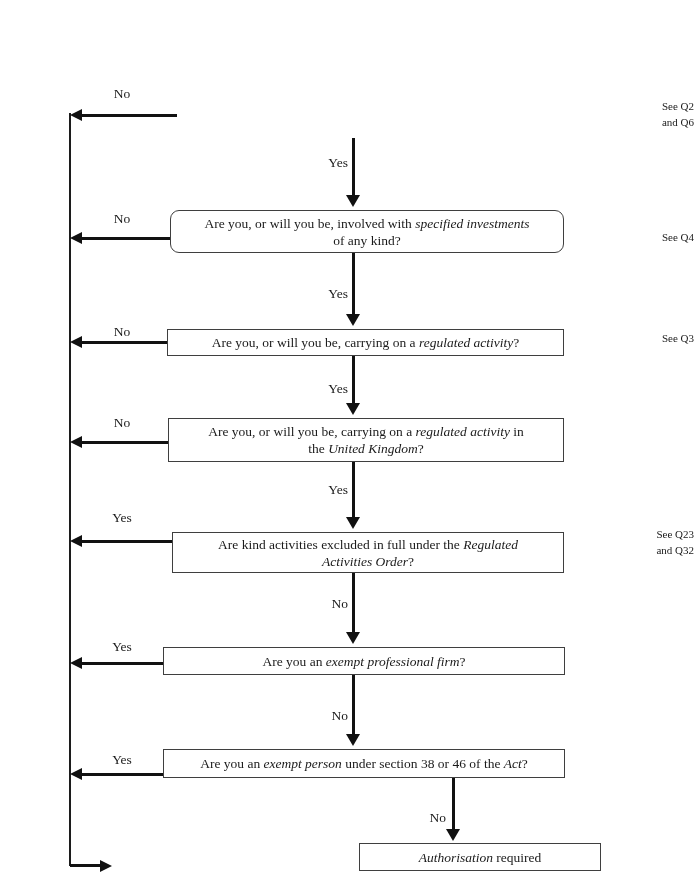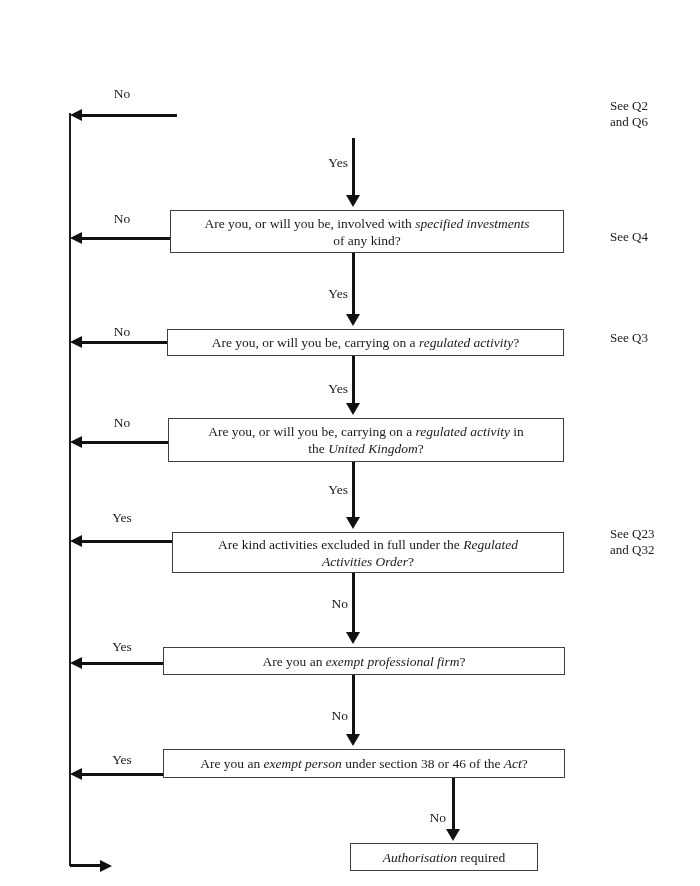--- a/index.html
+++ b/index.html
@@ -21,29 +21,29 @@
   .ah-left{position:absolute;width:0;height:0;border-top:6px solid transparent;
     border-bottom:6px solid transparent;border-right:12px solid #111111;}
   .ah-right{position:absolute;width:0;height:0;border-top:6px solid transparent;
     border-bottom:6px solid transparent;border-left:12px solid #111111;}
   .ah-down{position:absolute;width:0;height:0;border-left:7px solid transparent;
     border-right:7px solid transparent;border-top:12px solid #111111;}
   .side-label{position:absolute;left:100px;width:44px;text-align:center;
     font-size:13.5px;line-height:15px;}
   .down-label{position:absolute;left:298px;width:50px;text-align:right;
     font-size:13.5px;line-height:15px;}
-  .note{position:absolute;left:610px;width:84px;text-align:left;font-size:13px;
+  .note{position:absolute;left:610px;width:84px;text-align:right;font-size:11px;
     line-height:16px;white-space:pre-line;}
 </style>
 </head>
 <body>
 
 <div id="stage">
 
-  <div class="qbox" style="left:170px;top:210px;width:394px;height:43px;">
+  <div class="qbox" style="left:170px;top:210px;width:394px;height:43px;border-radius:9px;">
     <span class="qtext"><span>Are you, or will you be, involved with </span><i>specified investments</i><span>
 of any kind?</span></span>
   </div>
   <div class="qbox" style="left:167px;top:329px;width:397px;height:27px;">
     <span class="qtext"><span>Are you, or will you be, carrying on a </span><i>regulated activity</i><span>?</span></span>
   </div>
   <div class="qbox" style="left:168px;top:418px;width:396px;height:44px;">
     <span class="qtext"><span>Are you, or will you be, carrying on a </span><i>regulated activity</i><span> in
 the </span><i>United Kingdom</i><span>?</span></span>
   </div>
@@ -51,21 +51,21 @@
     <span class="qtext"><span>Are kind activities excluded in full under the </span><i>Regulated
 Activities Order</i><span>?</span></span>
   </div>
   <div class="qbox" style="left:163px;top:647px;width:402px;height:28px;">
     <span class="qtext"><span>Are you an </span><i>exempt professional firm</i><span>?</span></span>
   </div>
   <div class="qbox" style="left:163px;top:749px;width:402px;height:29px;">
     <span class="qtext"><span>Are you an </span><i>exempt person</i><span> under section 38 or 46 of the </span><i>Act</i><span>?</span></span>
   </div>
 
-  <div class="qbox" style="left:350px;top:843px;width:188px;height:28px;">
+  <div class="qbox" style="left:359px;top:843px;width:242px;height:28px;">
     <span class="qtext"><i>Authorisation</i><span> required</span></span>
   </div>
 
   <div class="thin-v" style="left:69px;top:113px;height:753px;"></div>
 
   <div class="shaft-h" style="left:78px;top:114px;width:99px;"></div>
   <div class="ah-left" style="left:70px;top:109px;"></div>
 
   <div class="shaft-h" style="left:78px;top:237px;width:92px;"></div>
   <div class="ah-left" style="left:70px;top:232px;"></div>

